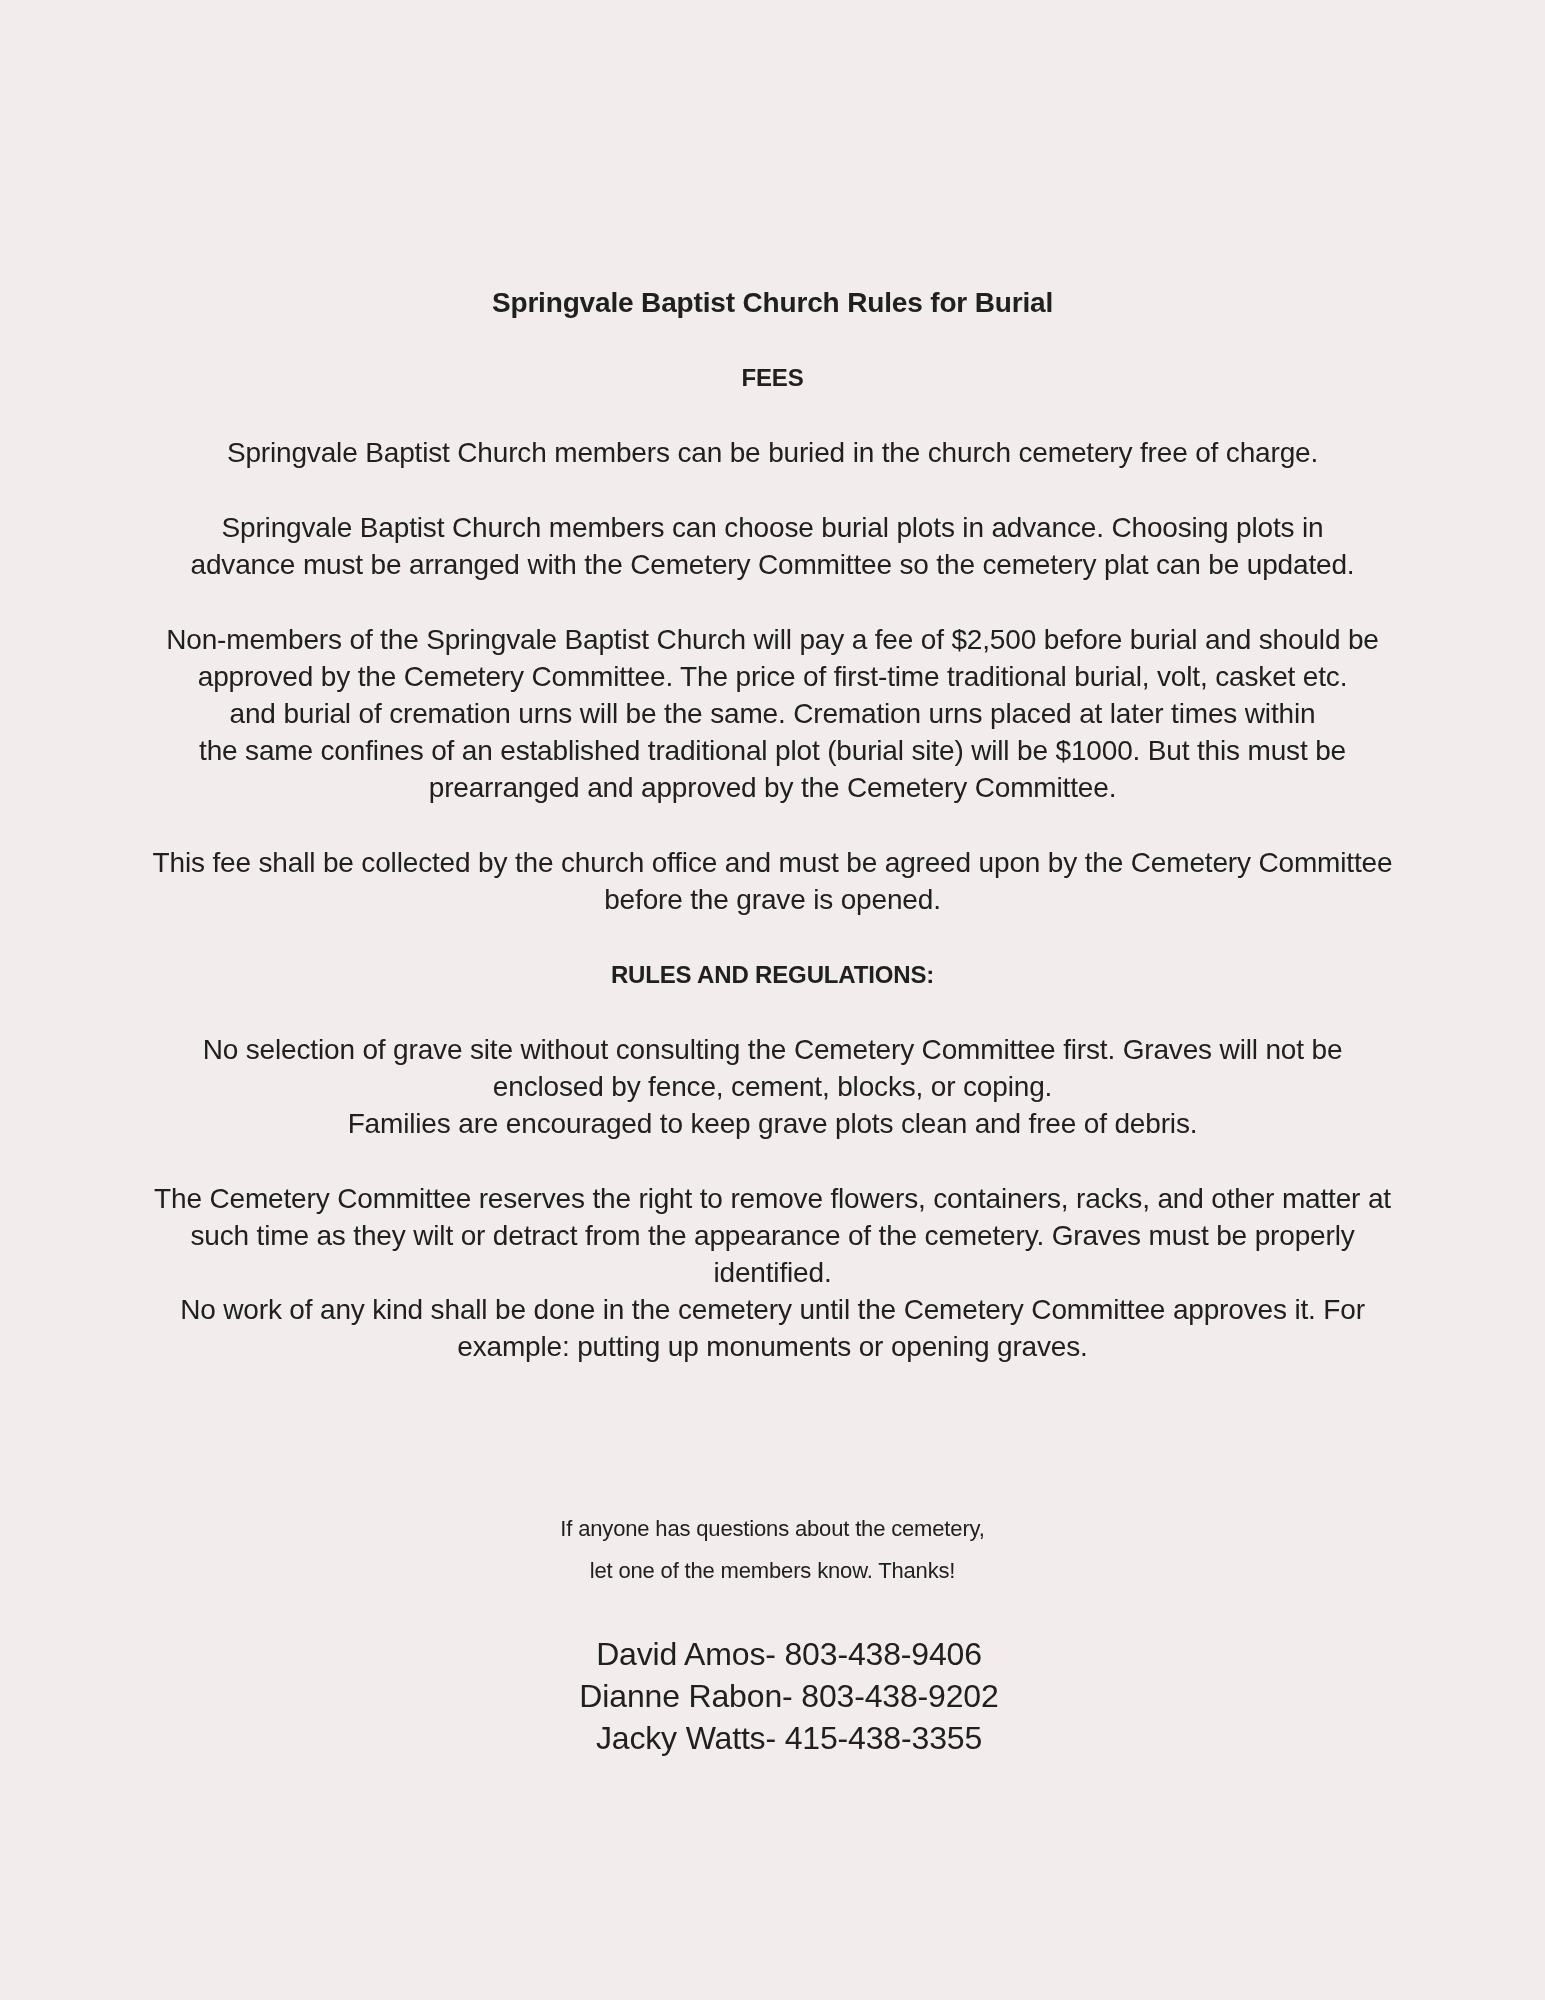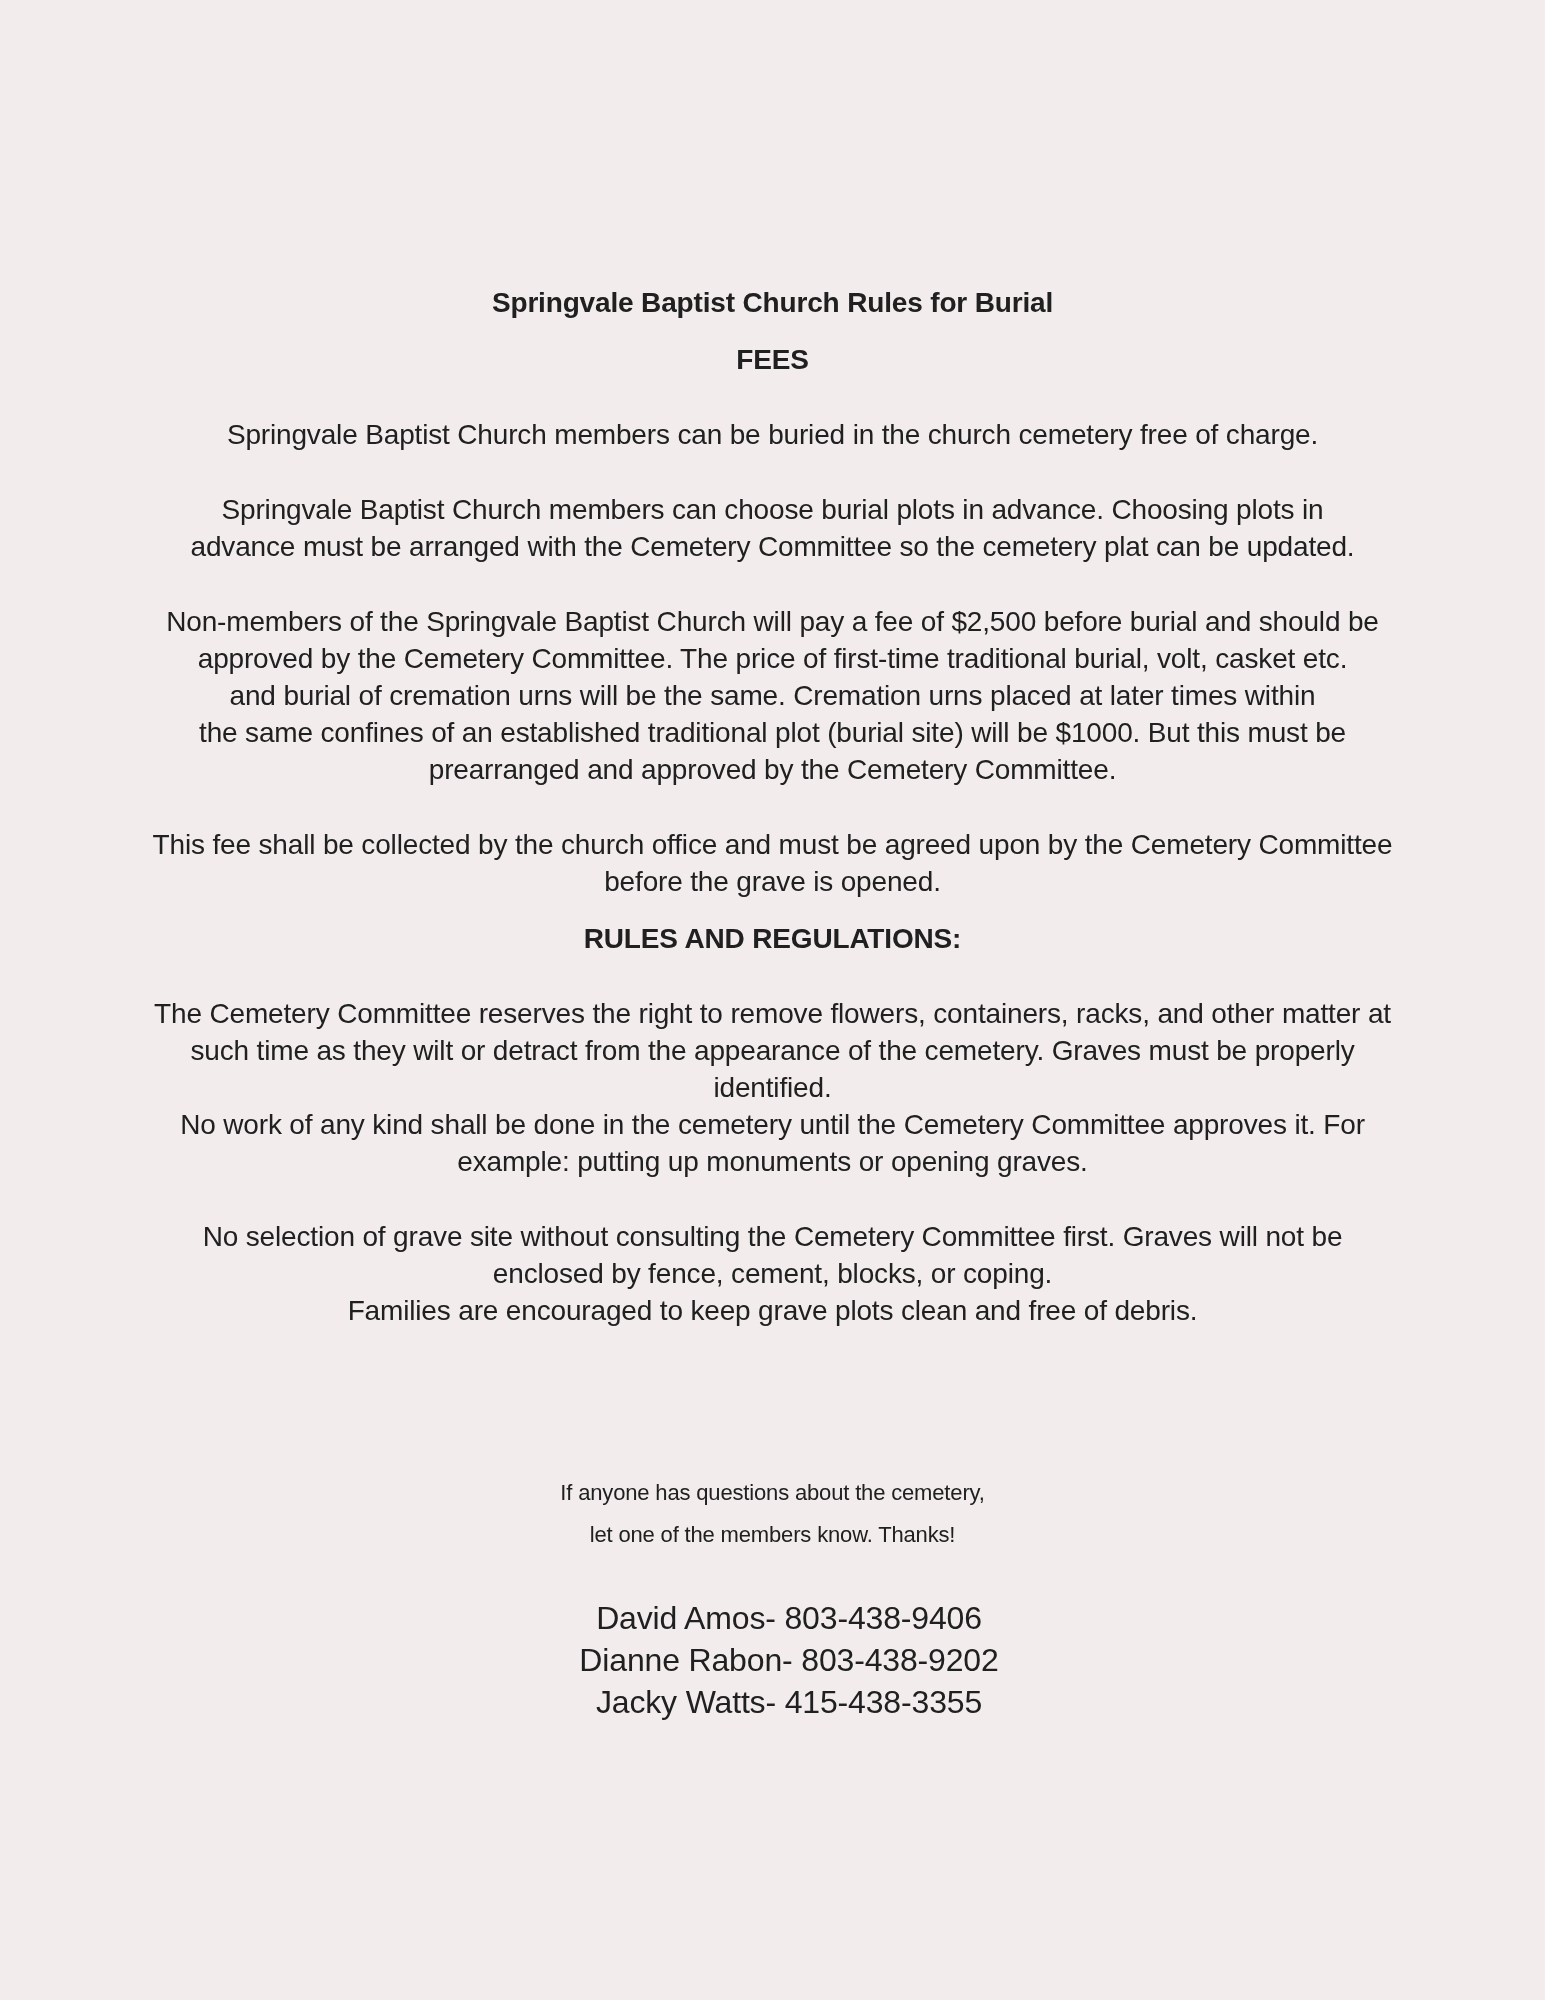--- a/index.html
+++ b/index.html
@@ -22,24 +22,24 @@
     font-family: "Liberation Sans", sans-serif;
     letter-spacing: -0.01em;
   }
   .doc-title {
     font-size: 28px;
     line-height: 37px;
     font-weight: 700;
     margin: 0;
   }
   .section-heading {
-    font-size: 28px;
+    font-size: 24px;
     line-height: 37px;
     font-weight: 700;
-    margin: 20px 0 0 0;
+    margin: 38px 0 0 0;
   }
   .para {
     font-size: 28px;
     line-height: 37px;
     margin: 38px auto 0 auto;
     max-width: 1460px;
     white-space: pre-line;
   }
   .footer-note {
     font-size: 22px;
@@ -74,29 +74,29 @@
 approved by the Cemetery Committee. The price of first-time traditional burial, volt, casket etc.
 and burial of cremation urns will be the same. Cremation urns placed at later times within
 the same confines of an established traditional plot (burial site) will be $1000. But this must be
 prearranged and approved by the Cemetery Committee.</div>
 
   <div class="para">This fee shall be collected by the church office and must be agreed upon by the Cemetery Committee
 before the grave is opened.</div>
 
   <div class="section-heading">RULES AND REGULATIONS:</div>
 
+  <div class="para">No selection of grave site without consulting the Cemetery Committee first. Graves will not be
+enclosed by fence, cement, blocks, or coping.
+Families are encouraged to keep grave plots clean and free of debris.</div>
+
   <div class="para">The Cemetery Committee reserves the right to remove flowers, containers, racks, and other matter at
 such time as they wilt or detract from the appearance of the cemetery. Graves must be properly
 identified.
 No work of any kind shall be done in the cemetery until the Cemetery Committee approves it. For
 example: putting up monuments or opening graves.</div>
-
-  <div class="para">No selection of grave site without consulting the Cemetery Committee first. Graves will not be
-enclosed by fence, cement, blocks, or coping.
-Families are encouraged to keep grave plots clean and free of debris.</div>
 
 
   <div class="footer-note">If anyone has questions about the cemetery,
 let one of the members know. Thanks!</div>
 
   <div class="contacts">
     <div class="contact-line">David Amos- 803-438-9406</div>
     <div class="contact-line">Dianne Rabon- 803-438-9202</div>
     <div class="contact-line">Jacky Watts- 415-438-3355</div>
   </div>

